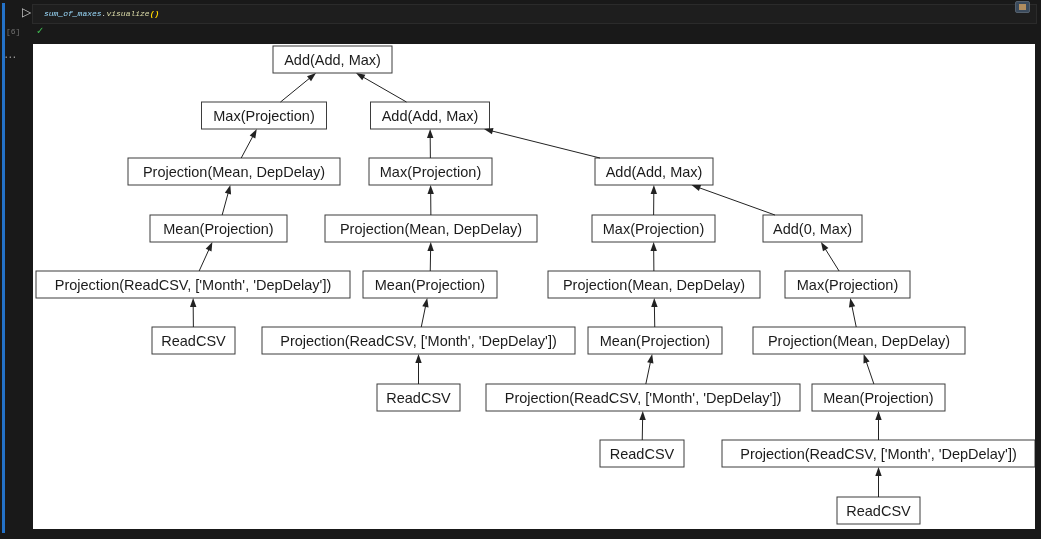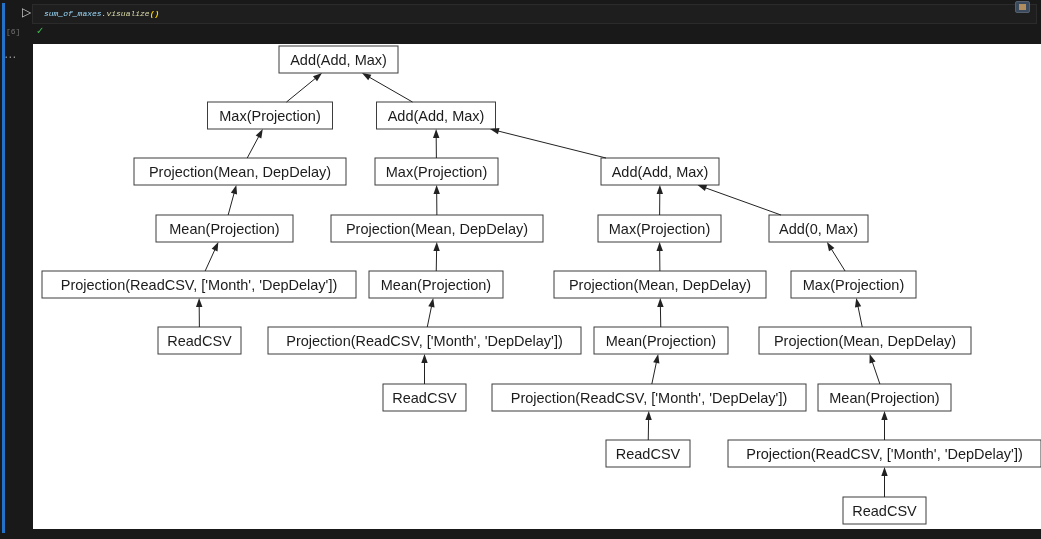--- a/index.html
+++ b/index.html
@@ -56,21 +56,20 @@
     background:#3a4a5c;border:1px solid #55606c;border-radius:2px;
     box-sizing:border-box;cursor:pointer;
   }
   .corner-icon::after{
     content:"";position:absolute;left:3px;top:2px;width:7px;height:6px;
     background:#b08d5f;
   }
   .canvas{
     position:absolute;left:33px;top:44px;width:1002px;height:485px;
     background:var(--canvas-background,#ffffff);
-    padding-left:6px;
   }
   .canvas svg{display:block;width:1002px;height:485px;}
 </style>
 </head>
 <body>
 
 <div class="page">
 
   <div class="focus-bar"></div>
 

